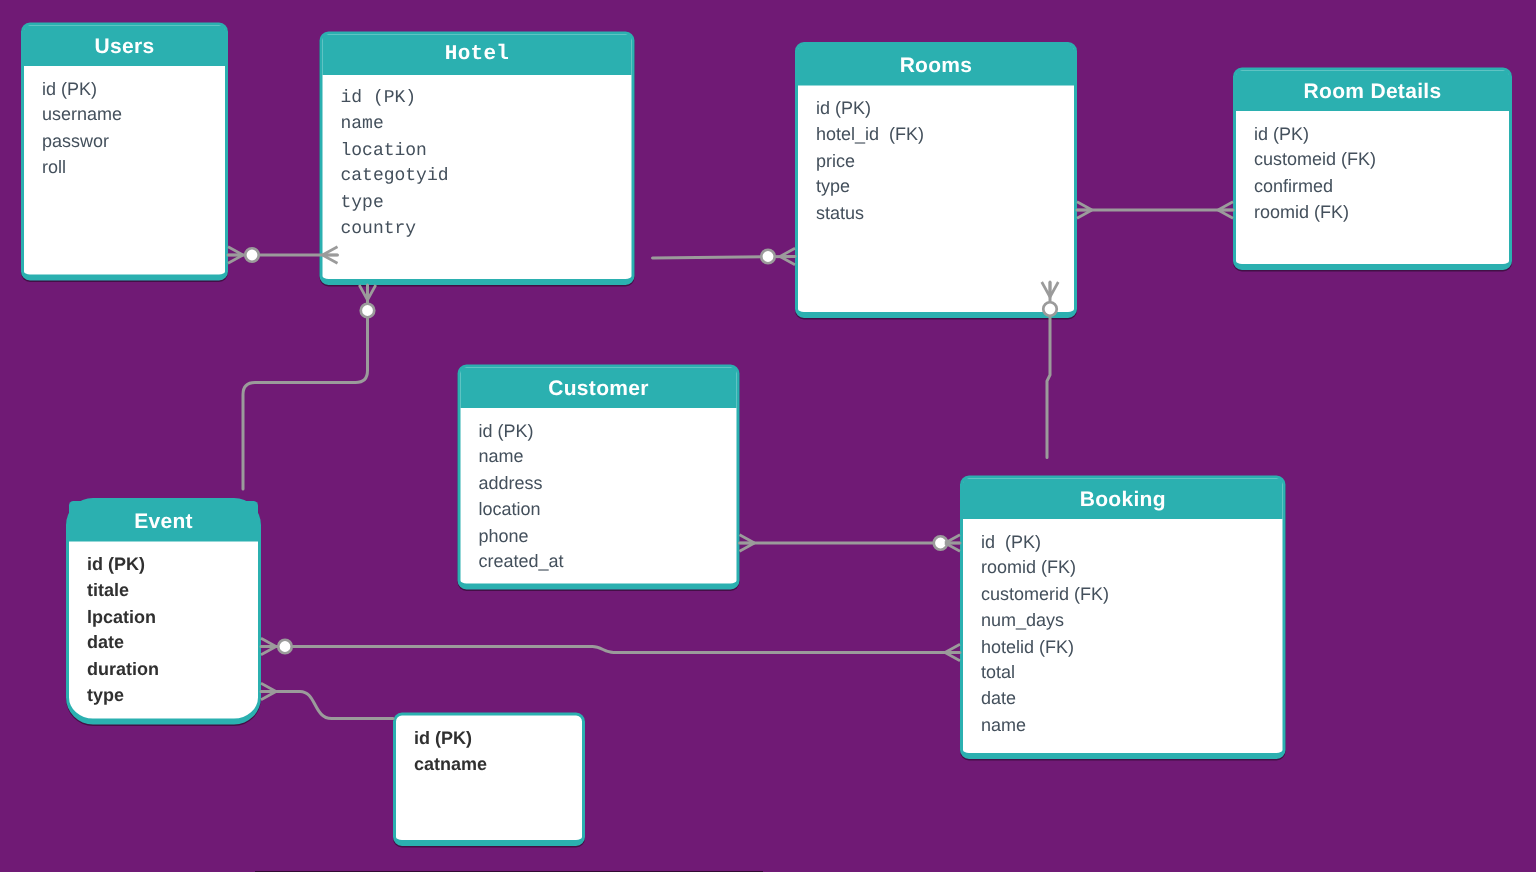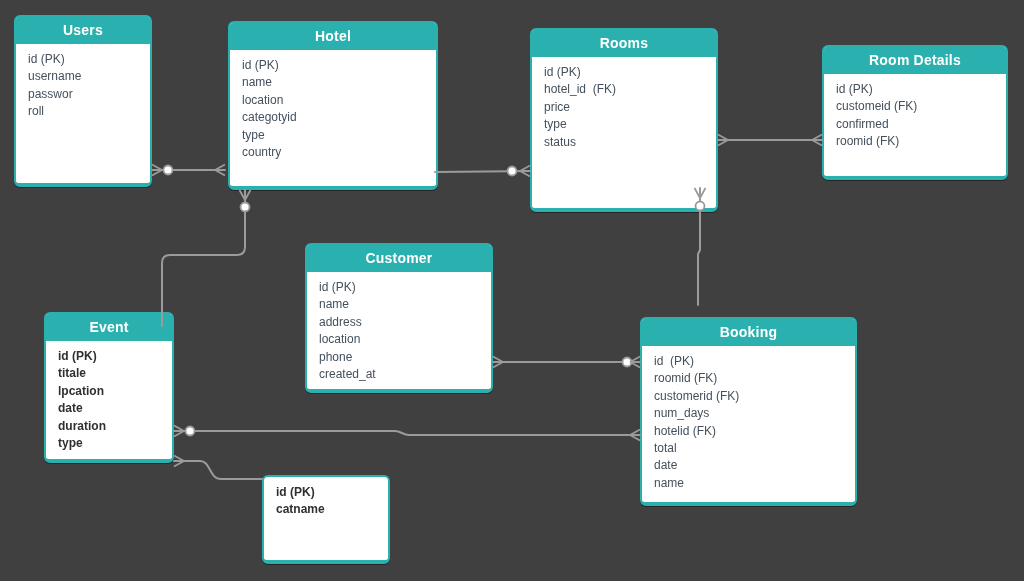--- a/index.html
+++ b/index.html
@@ -52,33 +52,33 @@
     overflow:hidden;
   }
   .table.bold-fields .field{
     font-weight:bold;
     color:var(--field-bold);
   }
 </style>
 </head>
 <body>
 
-<div class="canvas" id="canvas" style="width: 1024px; height: 581px; background: #404040;">
+<div class="canvas" id="canvas" style="width: 1024px; height: 581px; background: #701a75;">
   <div class="table" style="left: 14px; top: 15px; width: 138px; height: 172px;">
     <div class="table-header">
       <span class="table-title">Users</span>
     </div>
     <div class="fields">
         <div class="field">id (PK)</div>
         <div class="field">username</div>
         <div class="field">passwor</div>
         <div class="field">roll</div>
       </div>
   </div>
-    <div class="table" style="left: 228px; top: 21px; width: 210px; height: 169px;">
+    <div class="table" style="left: 213px; top: 21px; width: 210px; height: 169px; font-family: Liberation Mono, monospace;">
     <div class="table-header">
       <span class="table-title">Hotel</span>
     </div>
     <div class="fields">
         <div class="field">id (PK)</div>
         <div class="field">name</div>
         <div class="field">location</div>
         <div class="field">categotyid</div>
         <div class="field">type</div>
         <div class="field">country</div>
@@ -113,21 +113,21 @@
     </div>
     <div class="fields">
         <div class="field">id (PK)</div>
         <div class="field">name</div>
         <div class="field">address</div>
         <div class="field">location</div>
         <div class="field">phone</div>
         <div class="field">created_at</div>
       </div>
   </div>
-    <div class="table bold-fields" style="left: 44px; top: 312px; width: 130px; height: 151px;">
+    <div class="table bold-fields" style="left: 44px; top: 332px; width: 130px; height: 151px; border-radius: 18px;">
     <div class="table-header">
       <span class="table-title">Event</span>
     </div>
     <div class="fields">
         <div class="field">id (PK)</div>
         <div class="field">titale</div>
         <div class="field">lpcation</div>
         <div class="field">date</div>
         <div class="field">duration</div>
         <div class="field">type</div>

